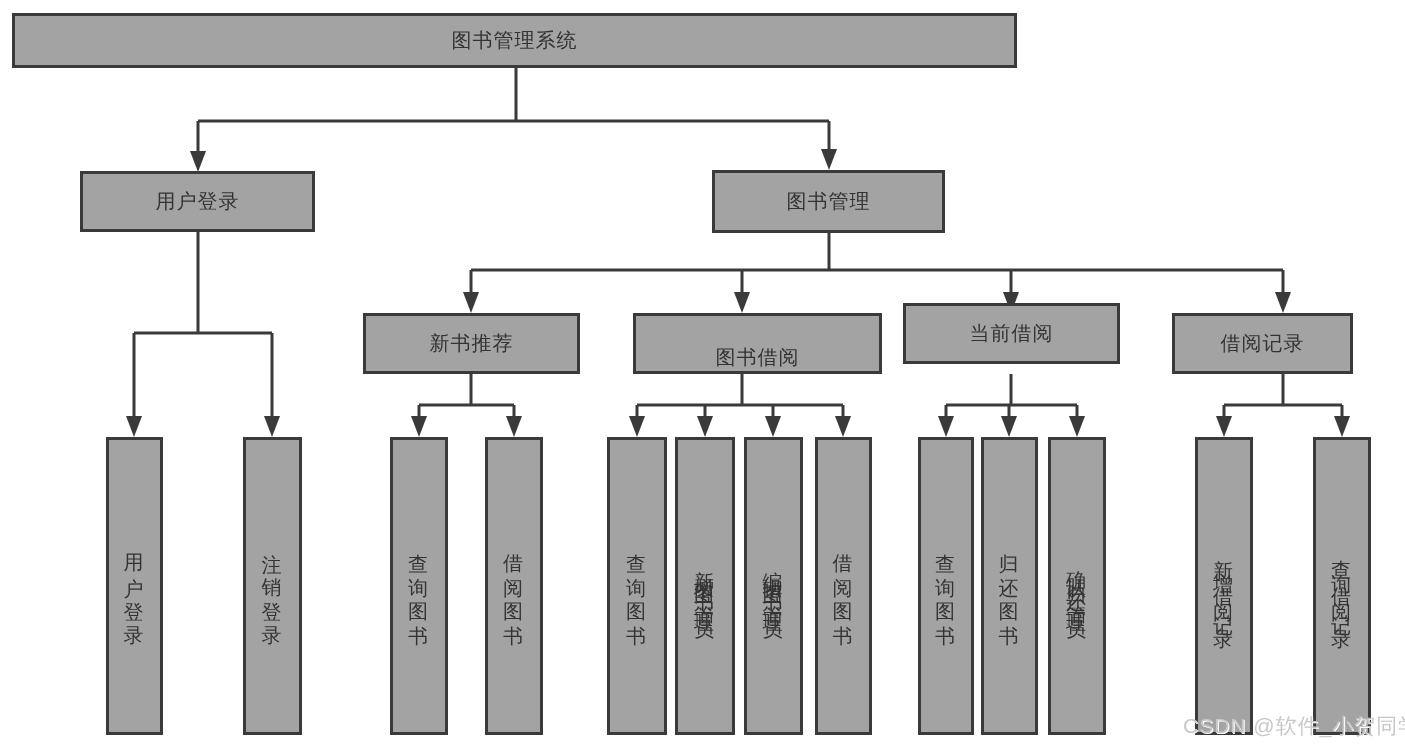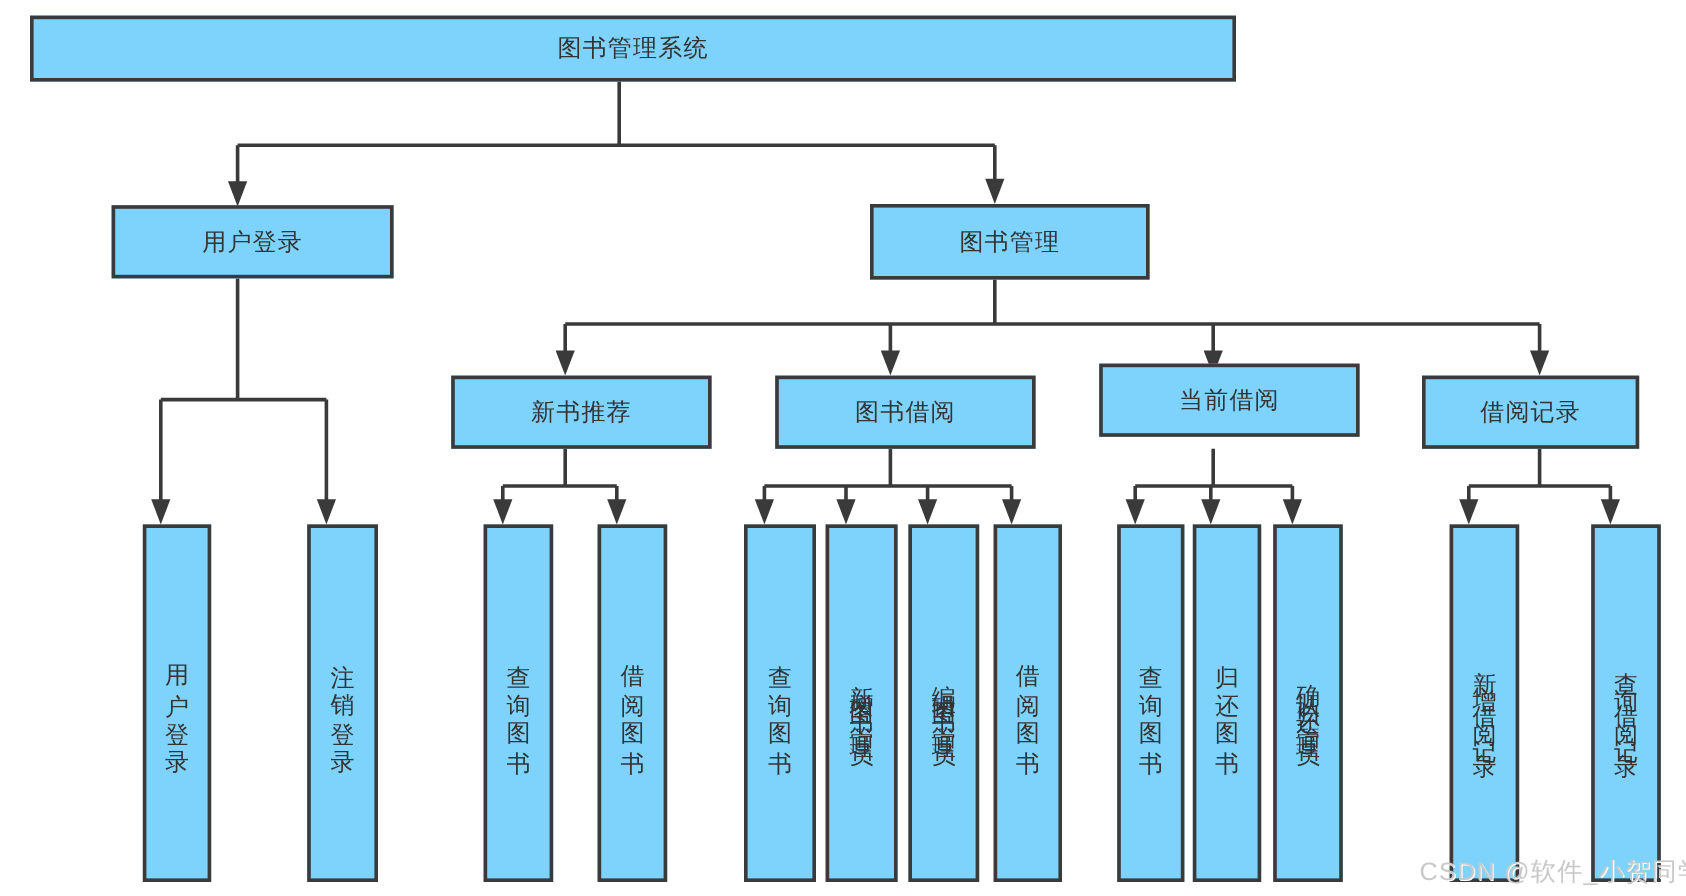--- a/index.html
+++ b/index.html
@@ -28,29 +28,28 @@
     fill: none;
   }
   .wires polygon {
     fill: #3a3a3a;
     stroke: none;
   }
   .node {
     position: absolute;
     box-sizing: border-box;
     border: 3px solid #3a3a3a;
-    background: #7dd3fc;
+    background: #a3a3a3;
     display: flex;
     align-items: center;
     justify-content: center;
     color: #333333;
     font-size: 20px;
     letter-spacing: 1px;
     white-space: nowrap;
-    margin-left: 13px;
   }
   .vnode {
     top: 437px;
     height: 298px;
   }
   .vnode .vtext {
     writing-mode: vertical-lr;
     text-orientation: mixed;
     white-space: nowrap;
     letter-spacing: 10px;
@@ -115,21 +114,21 @@
   <div class="node" style="left:80px; top:171px; width:235px; height:61px;">
     <span>用户登录</span>
   </div>
   <div class="node" style="left:712px; top:170px; width:233px; height:63px;">
     <span>图书管理</span>
   </div>
 
   <div class="node" style="left:363px; top:313px; width:217px; height:61px;">
     <span>新书推荐</span>
   </div>
-  <div class="node" style="left:633px; top:313px; width:217px; height:61px;">
+  <div class="node" style="left:633px; top:313px; width:249px; height:61px;align-items:flex-end;">
     <span>图书借阅</span>
   </div>
   <div class="node" style="left:903px; top:303px; width:217px; height:61px;">
     <span>当前借阅</span>
   </div>
   <div class="node" style="left:1172px; top:313px; width:181px; height:61px;">
     <span>借阅记录</span>
   </div>
 
   <div class="node vnode" style="left:106px; width:57px;">

